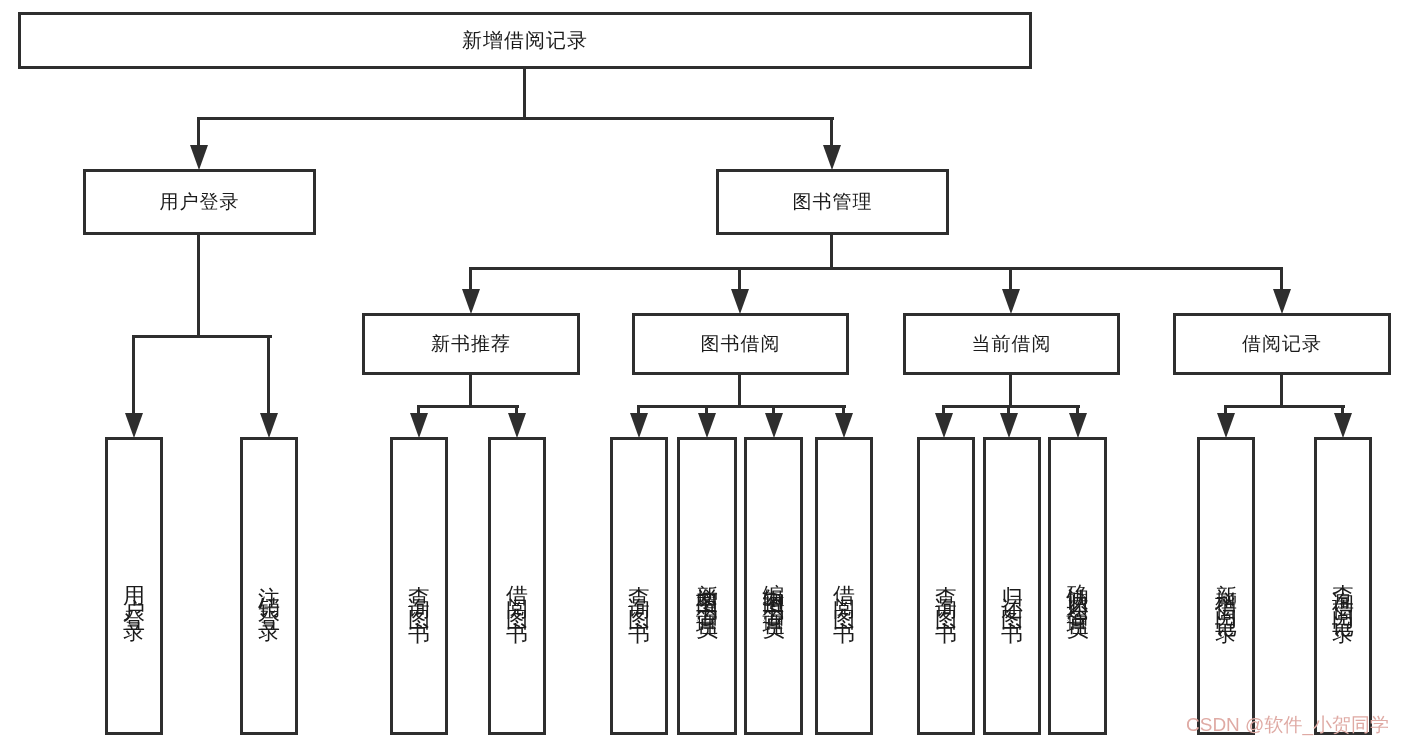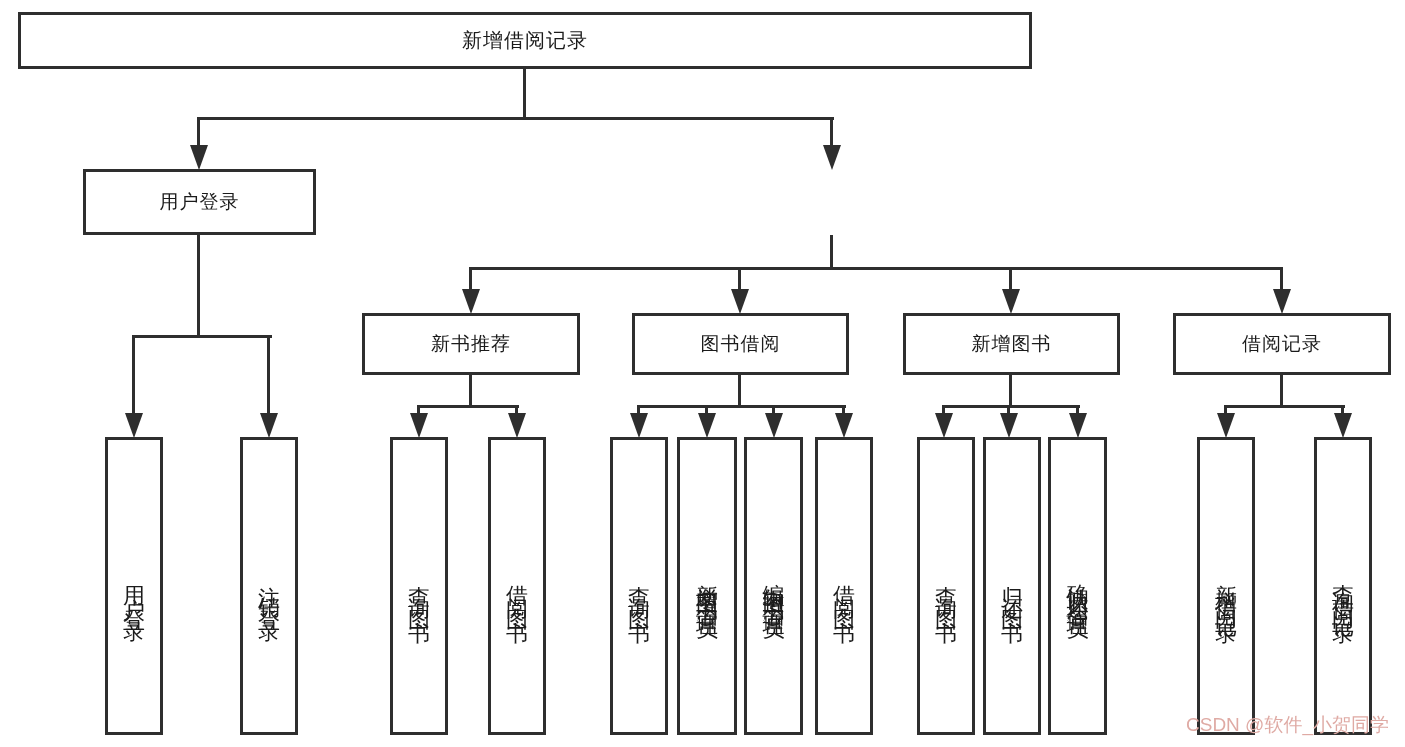--- a/index.html
+++ b/index.html
@@ -86,20 +86,21 @@
   <div class="node root-box" style="left:18px; top:12px; width:1014px; height:57px;">新增借阅记录</div>
 
   <div class="vl" style="left:523px; top:69px;  height:51px;"></div>
   <div class="hl" style="left:197px; top:117px; width:637px;"></div>
   <div class="vl" style="left:197px; top:117px; height:30px;"></div>
   <div class="vl" style="left:830px; top:117px; height:30px;"></div>
   <div class="ar" style="left:190px; top:145px;"></div>
   <div class="ar" style="left:823px; top:145px;"></div>
 
   <div class="node" style="left:83px;  top:169px; width:233px; height:66px;">用户登录</div>
+  <div class="node" style="left:716px; top:169px; width:233px; height:66px;">图书管理</div>
 
   <div class="vl" style="left:197px; top:235px; height:103px;"></div>
   <div class="hl" style="left:132px; top:335px; width:140px;"></div>
   <div class="vl" style="left:132px; top:335px; height:78px;"></div>
   <div class="vl" style="left:267px; top:335px; height:78px;"></div>
   <div class="ar" style="left:125px; top:413px;"></div>
   <div class="ar" style="left:260px; top:413px;"></div>
 
   <div class="vl" style="left:830px;  top:235px; height:35px;"></div>
   <div class="hl" style="left:469px;  top:267px; width:814px;"></div>
@@ -107,21 +108,21 @@
   <div class="vl" style="left:738px;  top:267px; height:22px;"></div>
   <div class="vl" style="left:1009px; top:267px; height:22px;"></div>
   <div class="vl" style="left:1280px; top:267px; height:22px;"></div>
   <div class="ar" style="left:462px;  top:289px;"></div>
   <div class="ar" style="left:731px;  top:289px;"></div>
   <div class="ar" style="left:1002px; top:289px;"></div>
   <div class="ar" style="left:1273px; top:289px;"></div>
 
   <div class="node" style="left:362px;  top:313px; width:218px; height:62px;">新书推荐</div>
   <div class="node" style="left:632px;  top:313px; width:217px; height:62px;">图书借阅</div>
-  <div class="node" style="left:903px;  top:313px; width:217px; height:62px;">新增图书</div>
+  <div class="node" style="left:903px;  top:313px; width:217px; height:62px;">当前借阅</div>
   <div class="node" style="left:1173px; top:313px; width:218px; height:62px;">借阅记录</div>
 
   <div class="vl" style="left:469px; top:375px; height:32px;"></div>
   <div class="hl" style="left:417px; top:405px; width:102px;"></div>
   <div class="vl" style="left:417px; top:405px; height:8px;"></div>
   <div class="vl" style="left:515px; top:405px; height:8px;"></div>
   <div class="ar" style="left:410px; top:413px;"></div>
   <div class="ar" style="left:508px; top:413px;"></div>
 
   <div class="vl" style="left:738px; top:375px; height:32px;"></div>

